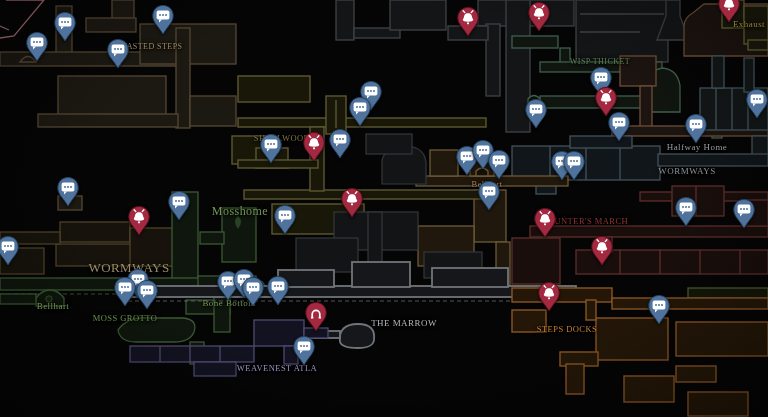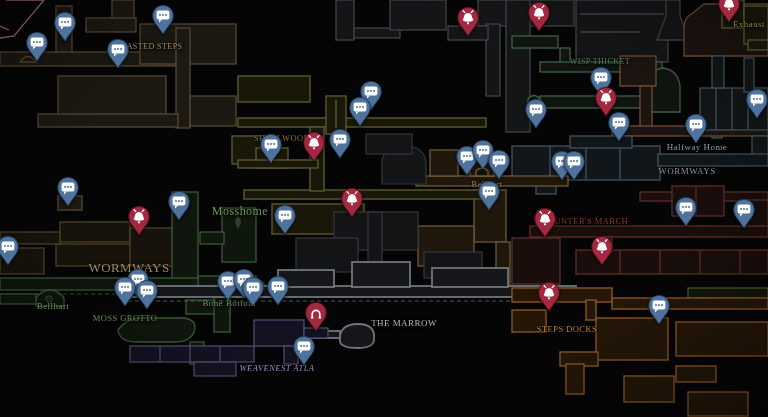--- a/index.html
+++ b/index.html
@@ -210,21 +210,21 @@
     <div class="region-label" style="left: 687px; top: 171px; color: rgb(139, 145, 150); font-size: 9px;">WORMWAYS</div>
     <div class="region-label" style="left: 487px; top: 184px; color: rgb(168, 134, 90); font-size: 8.5px;">Bellhart</div>
     <div class="region-label" style="left: 240px; top: 211px; color: rgb(115, 151, 87); font-size: 12px;">Mosshome</div>
     <div class="region-label" style="left: 588px; top: 221px; color: rgb(141, 56, 50); font-size: 8.5px;">HUNTER'S MARCH</div>
     <div class="region-label" style="left: 129px; top: 268px; color: rgb(156, 141, 102); font-size: 13px;">WORMWAYS</div>
     <div class="region-label" style="left: 53px; top: 306px; color: rgb(115, 151, 87); font-size: 9px;">Bellhart</div>
     <div class="region-label" style="left: 229px; top: 303px; color: rgb(115, 151, 87); font-size: 9px;">Bone Bottom</div>
     <div class="region-label" style="left: 125px; top: 318px; color: rgb(104, 144, 77); font-size: 8.5px;">MOSS GROTTO</div>
     <div class="region-label" style="left: 404px; top: 303px; color: rgb(179, 183, 187); font-size: 9px; margin-top: 20px;">THE MARROW</div>
     <div class="region-label" style="left: 567px; top: 329px; color: rgb(197, 129, 47); font-size: 8.5px;">STEPS DOCKS</div>
-    <div class="region-label" style="left: 277px; top: 368px; color: rgb(155, 144, 196); font-size: 8.5px; font-style: italic;">WEAVENEST ATLA</div>
+    <div class="region-label" style="left: 277px; top: 368px; color: rgb(155, 144, 196); font-size: 8.5px;">WEAVENEST ATLA</div>
     <div class="pin" style="left: 54px; top: 12px;">
     <svg viewBox="0 0 22 30" width="22" height="30" style="color: rgb(79, 115, 156);">
       <path class="pin-body" stroke-width="1" d="M11 .5 C5 .5 .8 5 .8 10.8 C.8 15.9 4.2 19.3 7.6 23.9 L11 28.9 L14.4 23.9 C17.8 19.3 21.2 15.9 21.2 10.8 C21.2 5 17 .5 11 .5 Z" fill="#4f739c" stroke="#23405e"></path>
       <g class="pin-icon">
           <rect x="4.6" y="5.6" width="12.8" height="9" rx="1.8" fill="#fff"></rect>
           <path d="M7,14.4 v3 l3,-3 z" fill="#fff"></path>
           <circle cx="8" cy="10.1" r="1" fill="currentColor"></circle>
           <circle cx="11" cy="10.1" r="1" fill="currentColor"></circle>
           <circle cx="14" cy="10.1" r="1" fill="currentColor"></circle>
         </g>

